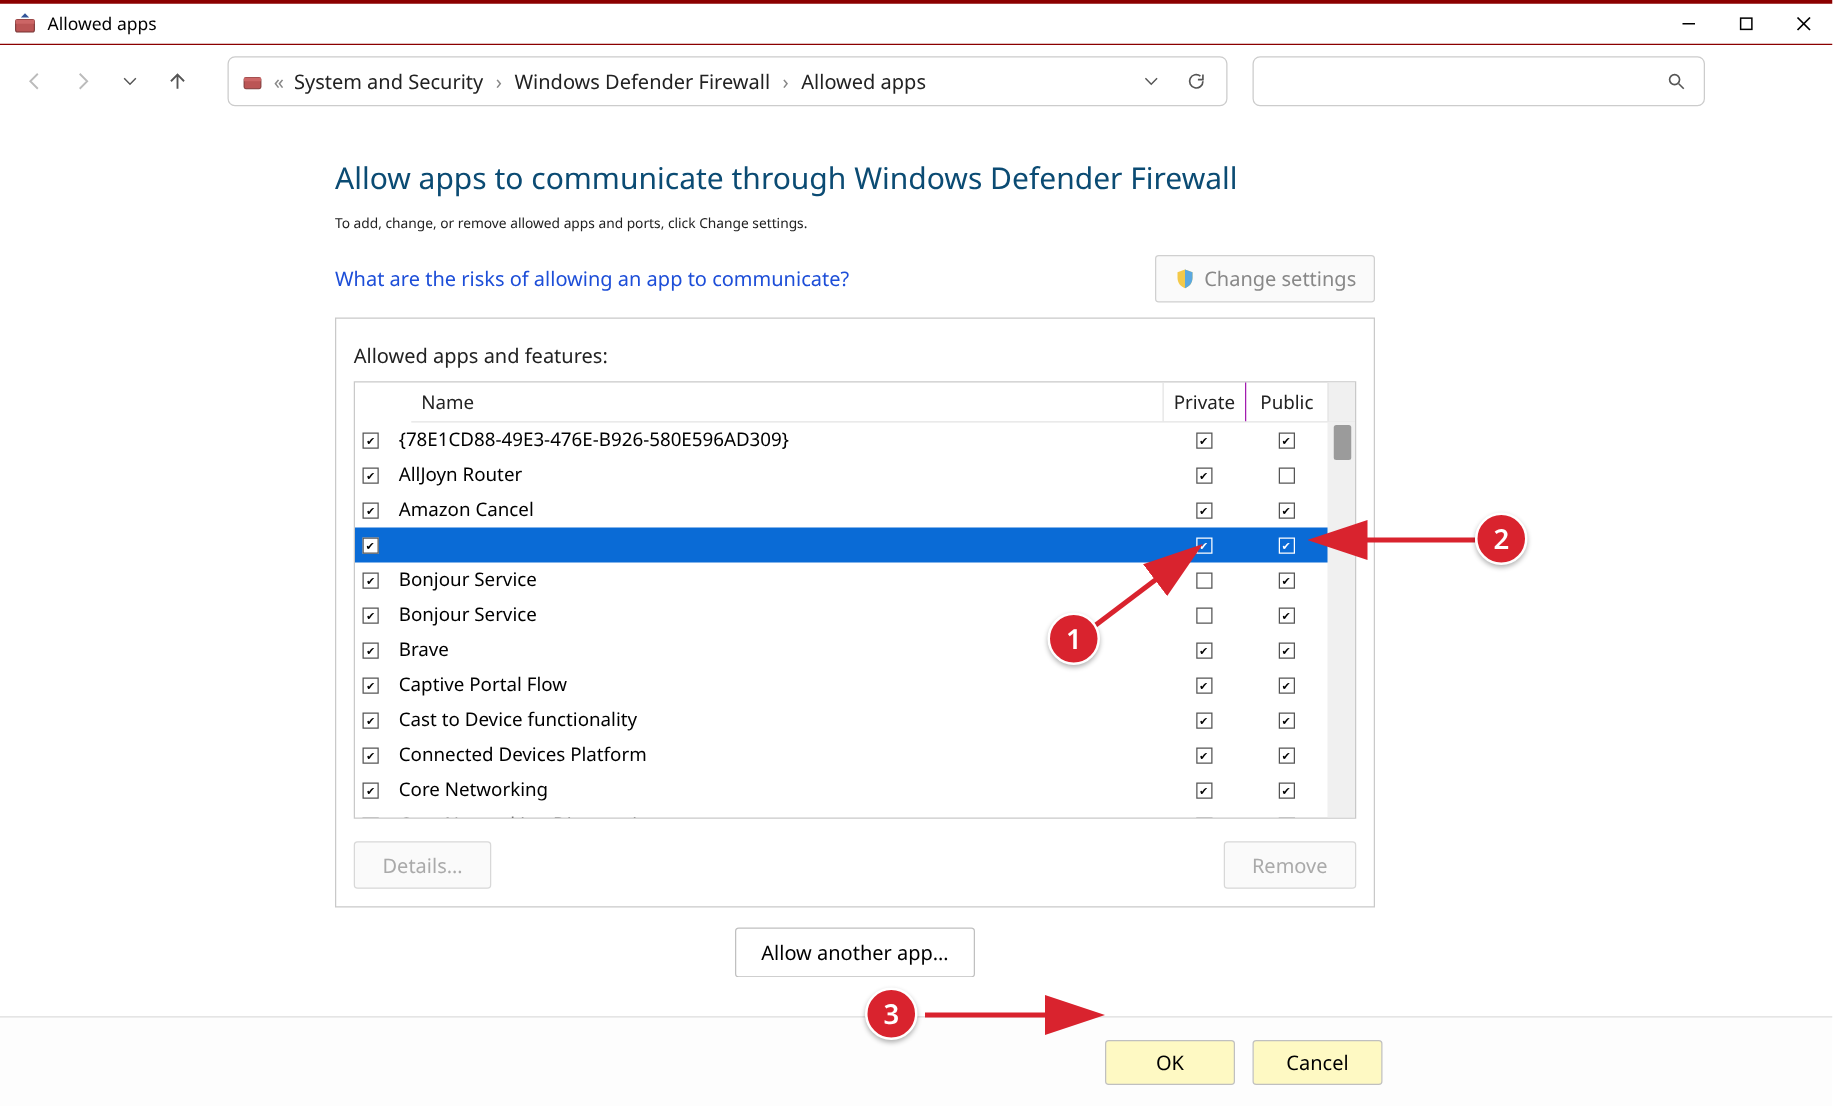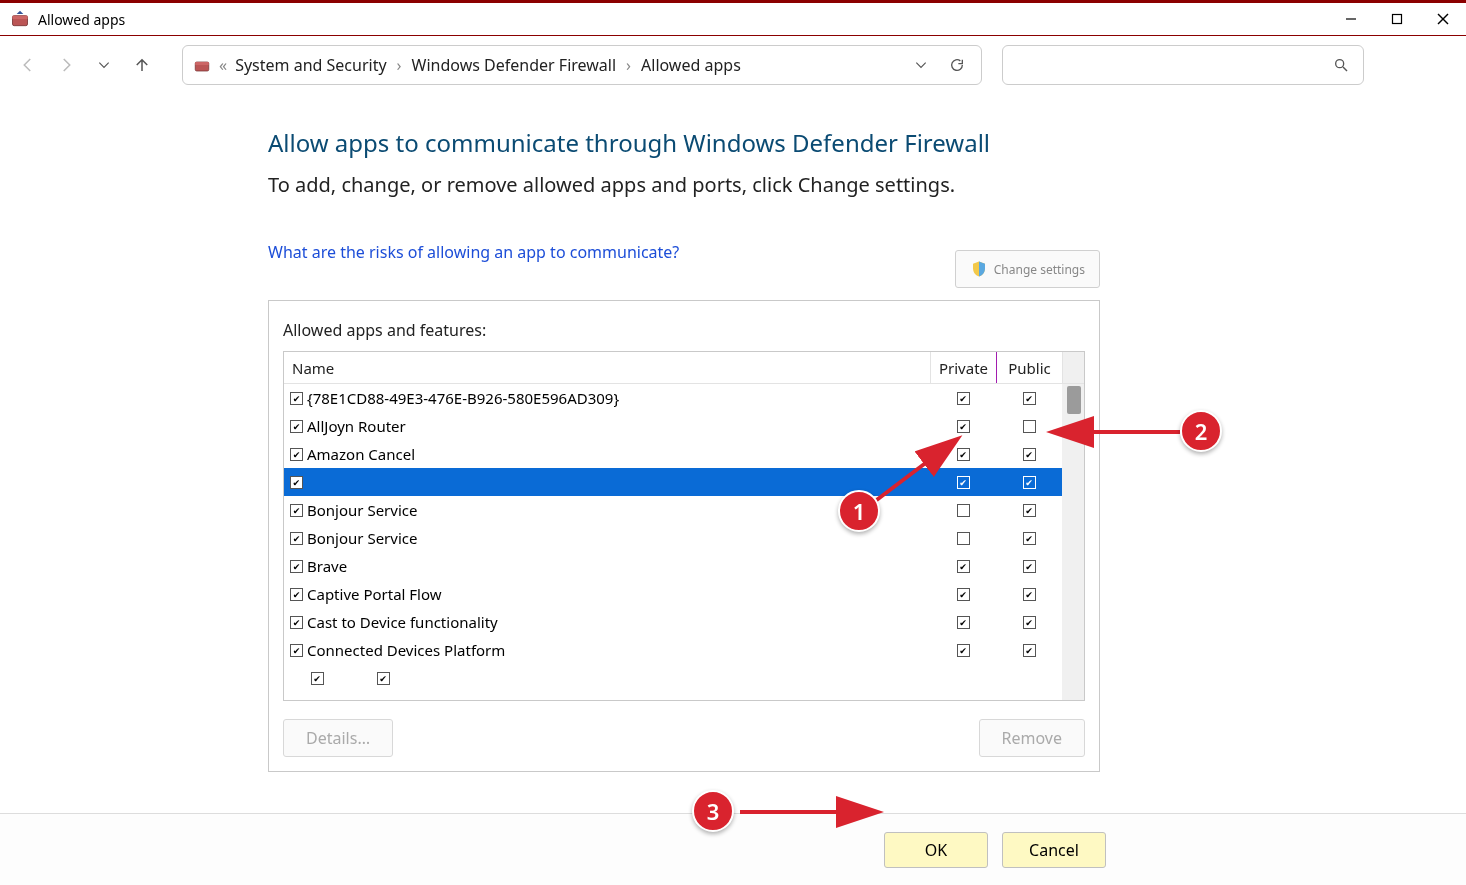--- a/index.html
+++ b/index.html
@@ -27,42 +27,42 @@
 .searchbar { width: 362px; height: 40px; border: 1px solid #ccc; border-radius: 6px; display: flex; align-items: center; justify-content: flex-end; padding: 0 14px; margin-left: 14px; }
 .searchbar svg { width: 16px; height: 16px; color: #555; }
 
 
 .content-wrap { position: absolute; left: 8px; right: 8px; top: 96px; bottom: 104px; overflow-y: scroll; padding: 30px 0 0 260px; }
 .content-wrap::-webkit-scrollbar { width: 18px; }
 .content-wrap::-webkit-scrollbar-track { background: #f0f0f0; }
 .content-wrap::-webkit-scrollbar-thumb { background: #c0c0c0; border-radius: 2px; }
 
 h1.page-heading { color: #0b4b73; font-weight: 400; font-size: 24px; margin-bottom: 12px; }
-p.page-sub { color: #222; font-size: 20px; margin-bottom: 18px; }
+p.page-sub { color: #222; font-size: 11px; margin-bottom: 18px; }
 a.risk-link { color: #1d4ed8; font-size: 16px; text-decoration: none; }
 
 .change-row { display: flex; align-items: center; width: 832px; margin-bottom: 12px; }
 .change-row .spacer { flex: 1; }
-.change-btn { height: 38px; padding: 0 14px; border: 1px solid #d0d0d0; background: #fafafa; color: #888; display: flex; align-items: center; gap: 6px; font-size: 12px; border-radius: 3px; margin-top: 34px; }
+.change-btn { height: 38px; padding: 0 14px; border: 1px solid #d0d0d0; background: #fafafa; color: #888; display: flex; align-items: center; gap: 6px; font-size: 16px; border-radius: 3px; }
 .change-btn .shield { width: 18px; height: 18px; }
 
 
 .groupbox { width: 832px; border: 1px solid #c9c9c9; padding: 18px 14px 14px; }
 .group-label { font-size: 16px; color: #222; margin-bottom: 10px; }
 
 .grid { border: 1px solid #c9c9c9; position: relative; }
-.grid-header { display: flex; height: 32px; border-bottom: 1px solid #e3e3e3; font-size: 15px; color: #222; }
+.grid-header { display: flex; height: 32px; border-bottom: 1px solid #e3e3e3; font-size: 15px; color: #222; margin-left: 45px; }
 .grid-header .col { display: flex; align-items: center; padding: 0 8px; }
 .col-name { flex: 1; }
 .col-priv { width: 66px; justify-content: center; border-left: 1px solid #e3e3e3; }
 .col-pub  { width: 66px; justify-content: center; border-left: 1px solid #a21caf; }
 .col-scroll { width: 22px; border-left: 1px solid #e3e3e3; background: #f0f0f0; }
 .grid-body { max-height: 316px; overflow: hidden; position: relative; }
 .grid-row { display: flex; height: 28px; font-size: 15px; align-items: center; }
-.grid-row .cell-name { flex: 1; display: flex; align-items: center; padding: 0 6px; gap: 4px; }
+.grid-row .cell-name { flex: 1; display: flex; align-items: center; padding: 0 6px; gap: 16px; }
 .grid-row .cell-priv, .grid-row .cell-pub { width: 66px; display: flex; align-items: center; justify-content: center; }
 .grid-row .cell-scroll { width: 22px; }
 .grid-row.selected { background: #0a6bd6; color: #fff; }
 .grid-row.selected .rowname { background: #0a6bd6; color: #fff; display:inline-block; width: 100%; padding-left:2px;}
 
 .cb { width: 13px; height: 13px; border: 1px solid #555; display: inline-flex; align-items: center; justify-content: center; font-size: 10px; line-height: 1; background:#fff; color:#000; }
 .cb.checked::after { content: "✔"; font-size: 9px; }
 .grid-row.selected .cell-priv .cb, .grid-row.selected .cell-pub .cb { border-color:#fff; background:transparent; color:#fff; }
 
 .grid-scrollbar { position: absolute; right: 0; top: 0; bottom: 0; width: 22px; background: #f0f0f0; }
@@ -323,20 +323,24 @@
             </div>
             <div class="cell-priv">
               <span class="cb checked"></span>
             </div>
             <div class="cell-pub">
               <span class="cb checked"></span>
             </div>
             <div class="cell-scroll"></div>
           </div>
           <div class="grid-row">
+            <div class="cell-name">
+              <span class="cb checked"></span>
+              <span class="rowname">Core Networking</span>
+            </div>
             <div class="cell-priv">
               <span class="cb checked"></span>
             </div>
             <div class="cell-pub">
               <span class="cb checked"></span>
             </div>
             <div class="cell-scroll"></div>
           </div>
           <div class="grid-row">
             <div class="cell-name">

